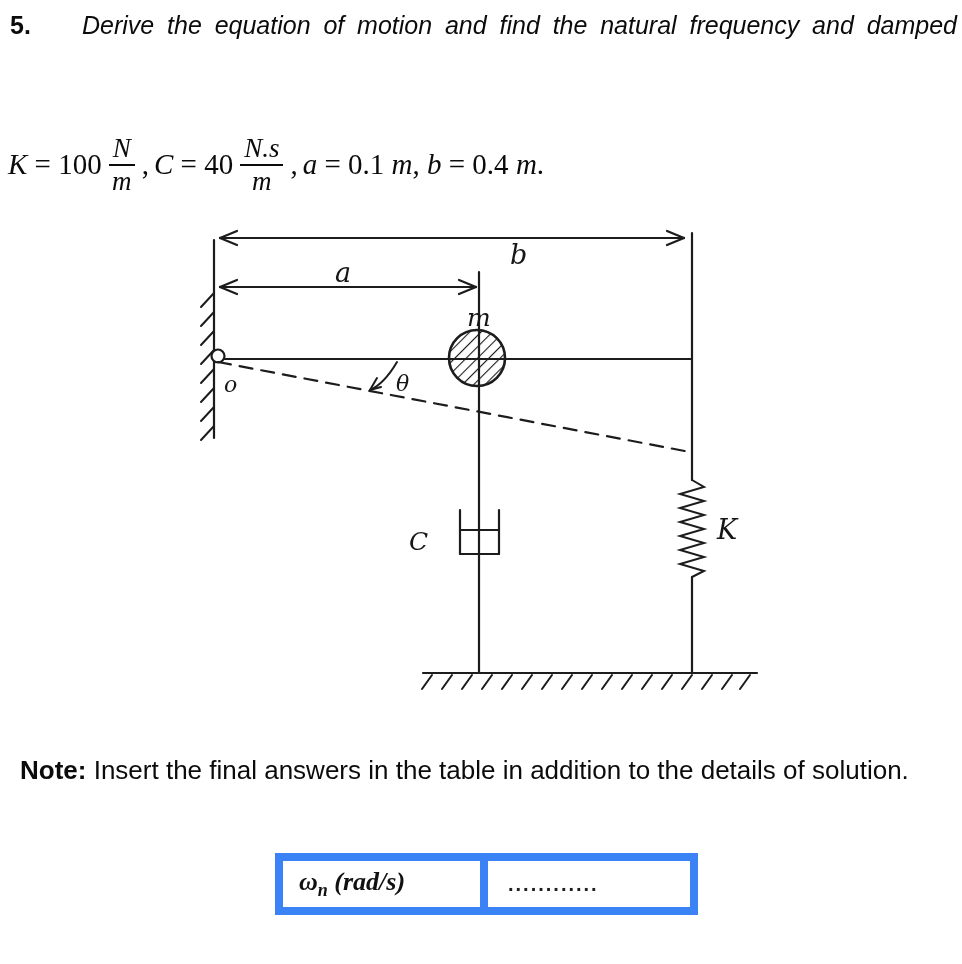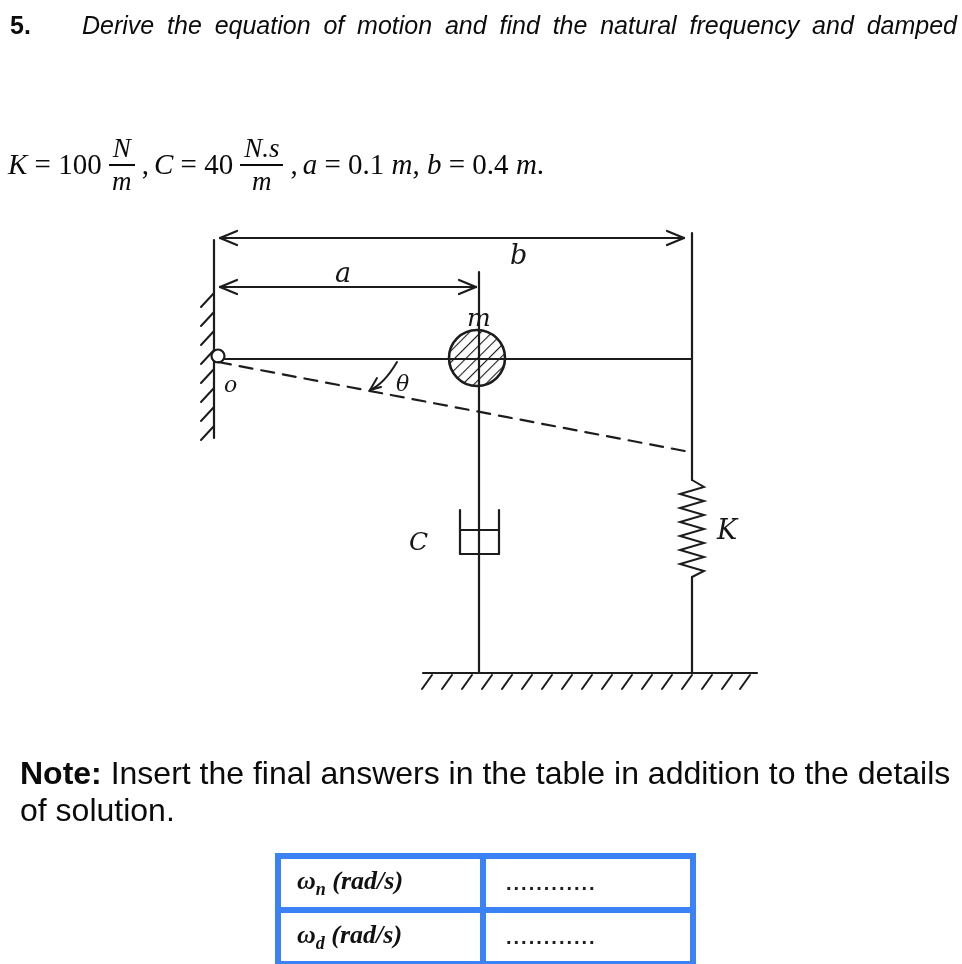--- a/index.html
+++ b/index.html
@@ -22,28 +22,28 @@
     white-space:pre;
   }
   .equation .var{font-style:italic;}
   .frac{display:inline-flex;flex-direction:column;align-items:center;margin:0 7px;vertical-align:middle;}
   .frac .num{display:block;font-size:27px;line-height:30px;padding:0 4px 1px 4px;border-bottom:2px solid #0b0b0b;text-align:center;}
   .frac .den{display:block;font-size:27px;line-height:30px;text-align:center;}
   
   .figure-svg{position:absolute;left:180px;top:225px;width:600px;height:470px;}
   .hw{font-family:"DejaVu Serif",serif;font-style:italic;fill:#161616;}
   
-  .note{position:absolute;left:20px;top:755px;font-size:32px;color:#0b0b0b;}
+  .note{position:absolute;left:20px;top:755px;font-size:26px;color:#0b0b0b;}
   .note b{font-weight:bold;}
   
   .ans-table{
     position:absolute;left:275px;top:853px;border-collapse:collapse;
   }
   .ans-table td{
-    border:6px solid #3b82f6;height:54px;box-sizing:border-box;
+    border:8px solid #3b82f6;height:54px;box-sizing:border-box;
     padding:0 0 0 16px;vertical-align:middle;
   }
   .ans-table td.lbl{width:205px;font-family:"Liberation Serif",serif;font-weight:bold;font-style:italic;font-size:26px;color:#111;}
   .ans-table td.val{width:210px;padding-left:20px;font-weight:bold;font-size:20px;letter-spacing:2px;color:#1e1e1e;}
   .ans-table sub{font-size:18px;}
 </style>
 </head>
 <body>
 
 <div class="para">
@@ -159,18 +159,14 @@
 </svg>
 
 <div class="note"><b>Note:</b><span> Insert the final answers in the table in addition to the details of solution.</span></div>
 
 <table class="ans-table">
   <tbody>
       <tr>
     <td class="lbl"><span>ω</span><sub>n</sub><span> (rad/s)</span></td>
     <td class="val">............</td>
   </tr>
-  <tr>
-    <td class="lbl"><span>ω</span><sub>d</sub><span> (rad/s)</span></td>
-    <td class="val">............</td>
-  </tr>
 </tbody>
   </table>
 
 </body></html>

